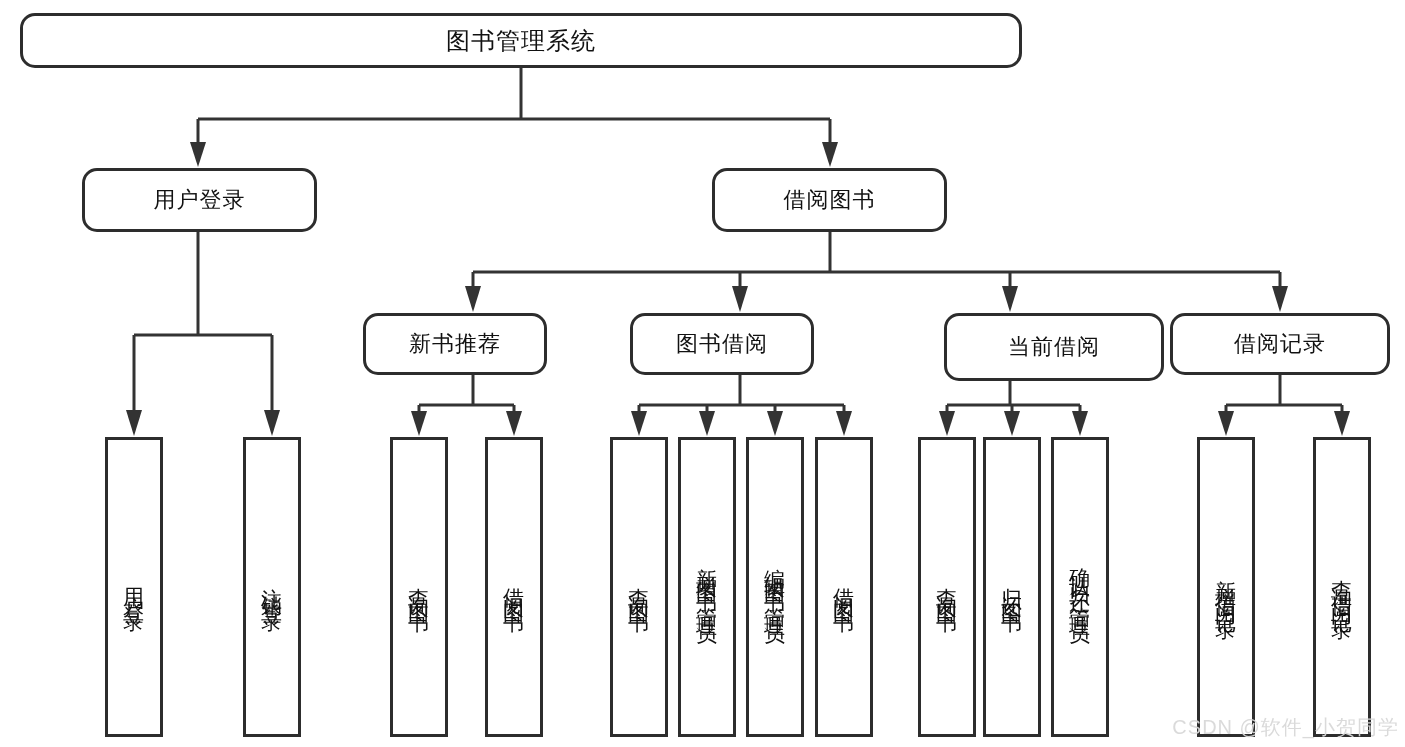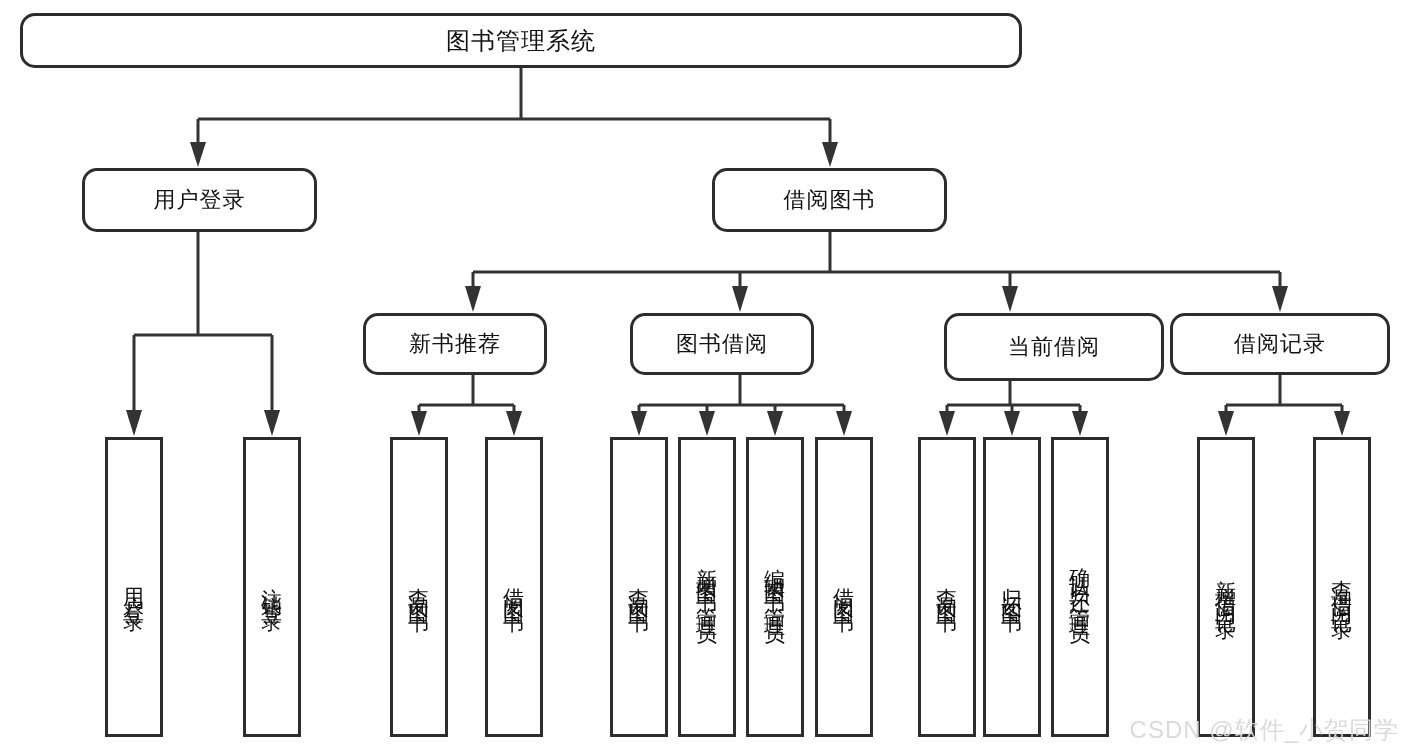--- a/index.html
+++ b/index.html
@@ -56,21 +56,21 @@
   .l-b1 { left: 390px; }  .l-b2 { left: 485px; }
   .l-c1 { left: 610px; }  .l-c2 { left: 678px; }
   .l-c3 { left: 746px; }  .l-c4 { left: 815px; }
   .l-d1 { left: 918px; }  .l-d2 { left: 983px; }  .l-d3 { left: 1051px; }
   .l-e1 { left: 1197px; } .l-e2 { left: 1313px; }
 
   .watermark {
     position: absolute;
     right: 6px;
     top: 714px;
-    font-size: 24px;
+    font-size: 20px;
     color: rgba(216,216,216,0.95);
     letter-spacing: 1px;
     z-index: 2;
     white-space: nowrap;
   }
 </style>
 </head>
 <body>
 
 <div class="canvas">

